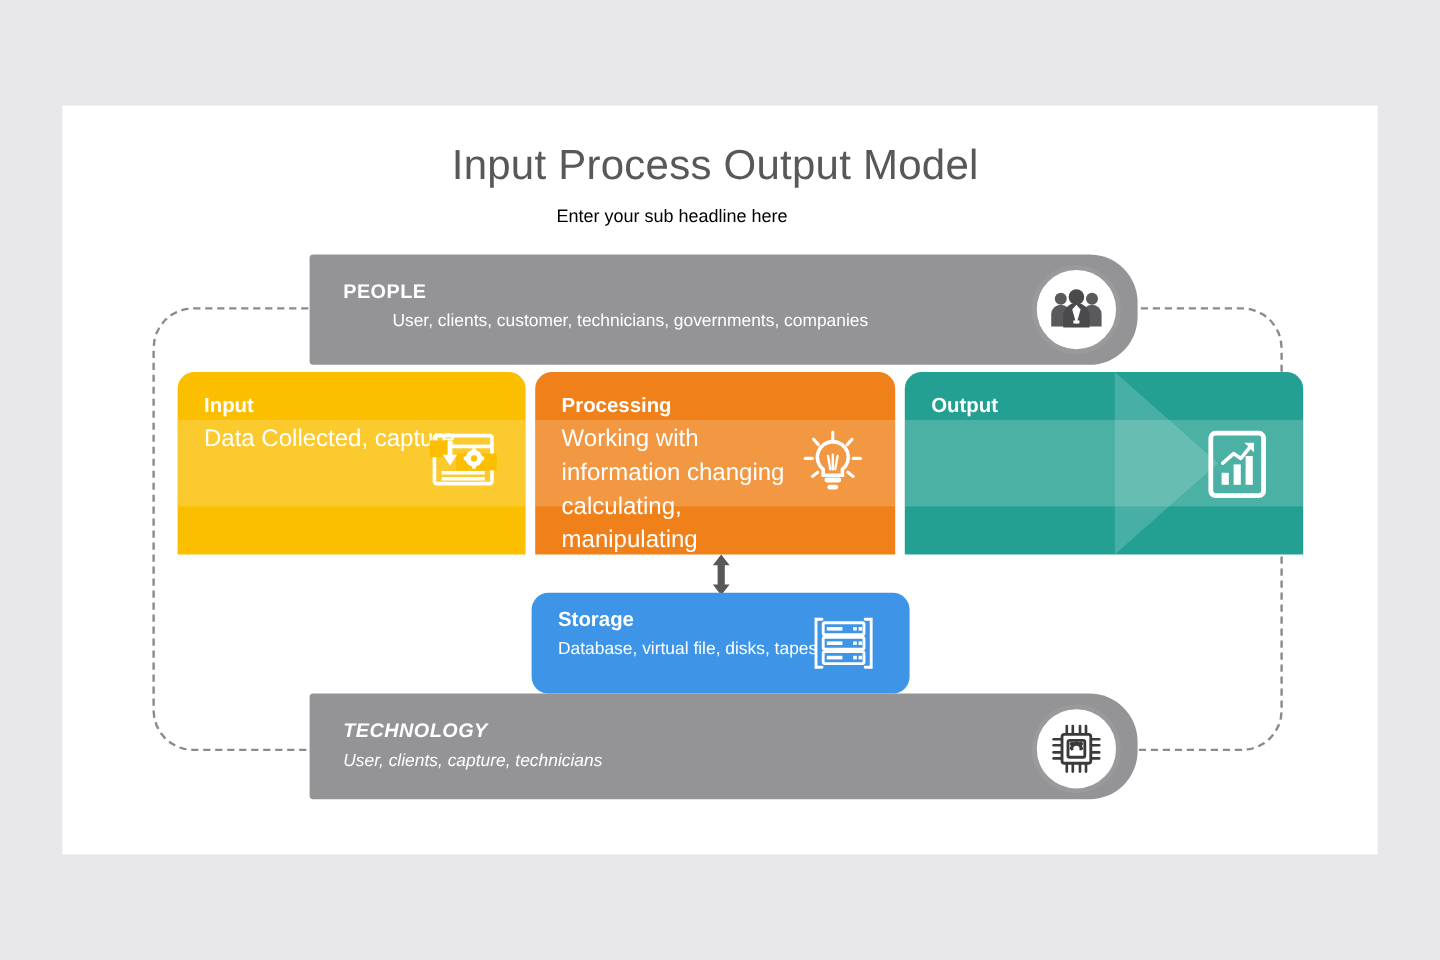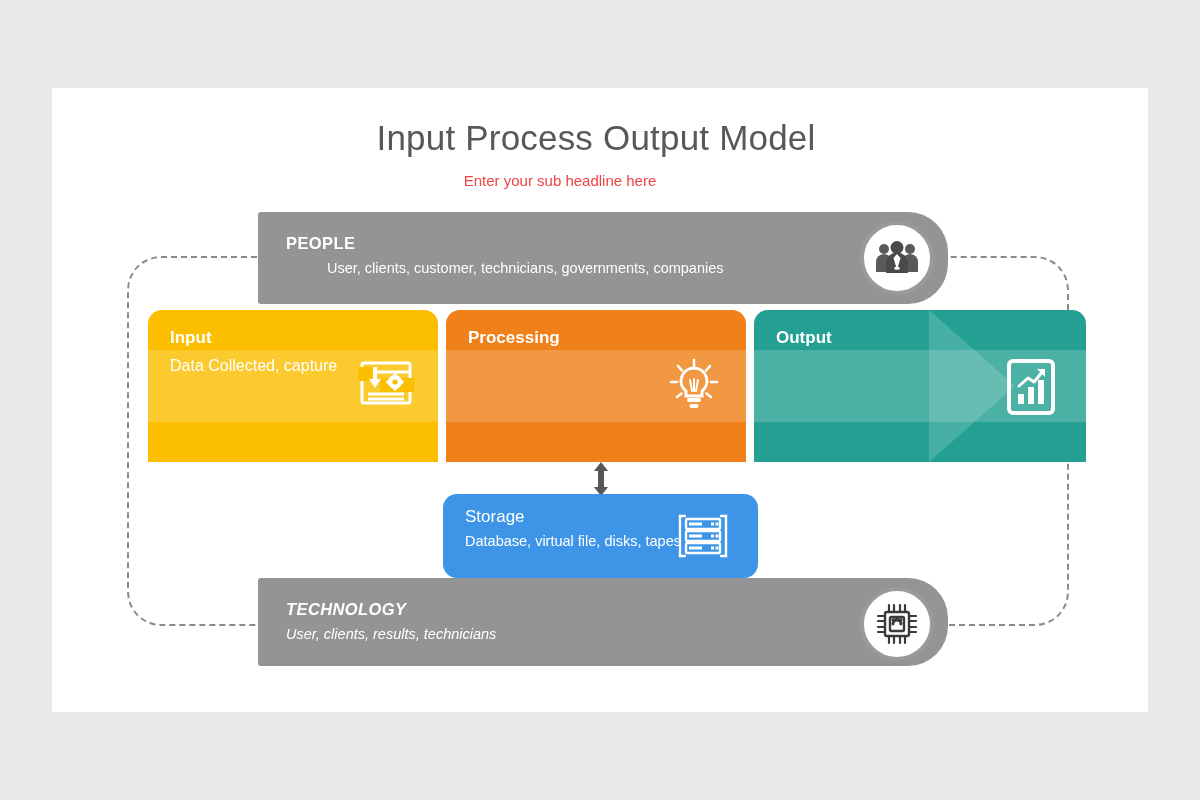--- a/index.html
+++ b/index.html
@@ -32,21 +32,21 @@
     color: #58585a;
     letter-spacing: 0.2px;
   }
   #subtitle {
     position: absolute;
     left: 0; top: 84px;
     width: 1016px;
     text-align: center;
     font-size: 15px;
     font-weight: 400;
-    color: #ef4444;
+    color: #000000;
   }
 
   
   #dashed-frame {
     position: absolute;
     left: 75px;
     top: 168px;
     width: 942px;
     height: 370px;
     border: 2px dashed #8a8a8c;
@@ -107,21 +107,21 @@
   }
   .card .c-title {
     position: absolute;
     left: 22px; top: 18px;
     font-size: 17px;
     font-weight: bold;
   }
   .card .c-body {
     position: absolute;
     left: 22px; top: 42px;
-    font-size: 16px;
+    font-size: 20px;
     line-height: 28px;
     width: 215px;
   }
   .card .band {
     position: absolute;
     left: 0; top: 40px;
     width: 100%;
     height: 72px;
     background: rgba(255,255,255,0.18);
   }
@@ -153,21 +153,21 @@
     left: 391px;
     top: 406px;
     width: 315px;
     height: 84px;
     background: #3e95e8;
     border-radius: 14px;
     color: #ffffff;
   }
   #card-storage .s-title {
     position: absolute; left: 22px; top: 13px;
-    font-size: 17px; font-weight: normal;
+    font-size: 17px; font-weight: bold;
   }
   #card-storage .s-body {
     position: absolute; left: 22px; top: 37px;
     font-size: 14.5px; line-height: 21px; text-align: right;
   }
   #card-storage .s-icon {
     position: absolute; right: 30px; top: 18px;
     width: 50px; height: 48px;
   }
 
@@ -243,20 +243,21 @@
           <rect x="28.5" y="22.4" width="4" height="3.2"></rect>
           <rect x="41.5" y="22.4" width="4" height="3.2"></rect>
         </g>
       </svg>
     </span>
   </div>
 
   <div class="card" id="card-processing">
     <div class="band"></div>
     <div class="c-title">Processing</div>
+    <div class="c-body">Working with information changing calculating, manipulating</div>
     <span class="c-icon">
       <svg width="56" height="56" viewBox="0 0 56 56">
         <g stroke="#ffffff" stroke-width="2.6" stroke-linecap="round">
           <line x1="28" y1="2" x2="28" y2="8"></line>
           <line x1="12" y1="8" x2="16" y2="12.5"></line>
           <line x1="44" y1="8" x2="40" y2="12.5"></line>
           <line x1="5" y1="24" x2="11" y2="24"></line>
           <line x1="51" y1="24" x2="45" y2="24"></line>
           <line x1="11" y1="39" x2="15.5" y2="35.5"></line>
           <line x1="45" y1="39" x2="40.5" y2="35.5"></line>
@@ -327,21 +328,21 @@
           <rect x="37.5" y="22.5" width="3" height="3"></rect>
           <rect x="33" y="34.5" width="3" height="3"></rect>
           <rect x="37.5" y="34.5" width="3" height="3"></rect>
         </g>
       </svg>
     </span>
   </div>
 
   <div class="banner" id="banner-technology">
     <div class="ban-title">TECHNOLOGY</div>
-    <div class="ban-sub">User, clients, results, technicians</div>
+    <div class="ban-sub">User, clients, capture, technicians</div>
     <div class="badge">
       <span>
         <svg width="46" height="46" viewBox="0 0 46 46">
           <g fill="none" stroke="#3a3a3c" stroke-width="2.4">
             <rect x="11" y="11" width="24" height="24" rx="2"></rect>
             <rect x="16" y="16" width="14" height="14" rx="1.5"></rect>
           </g>
           <g stroke="#3a3a3c" stroke-width="2.2" stroke-linecap="round">
             <line x1="15" y1="4" x2="15" y2="10"></line>
             <line x1="20" y1="4" x2="20" y2="10"></line>

